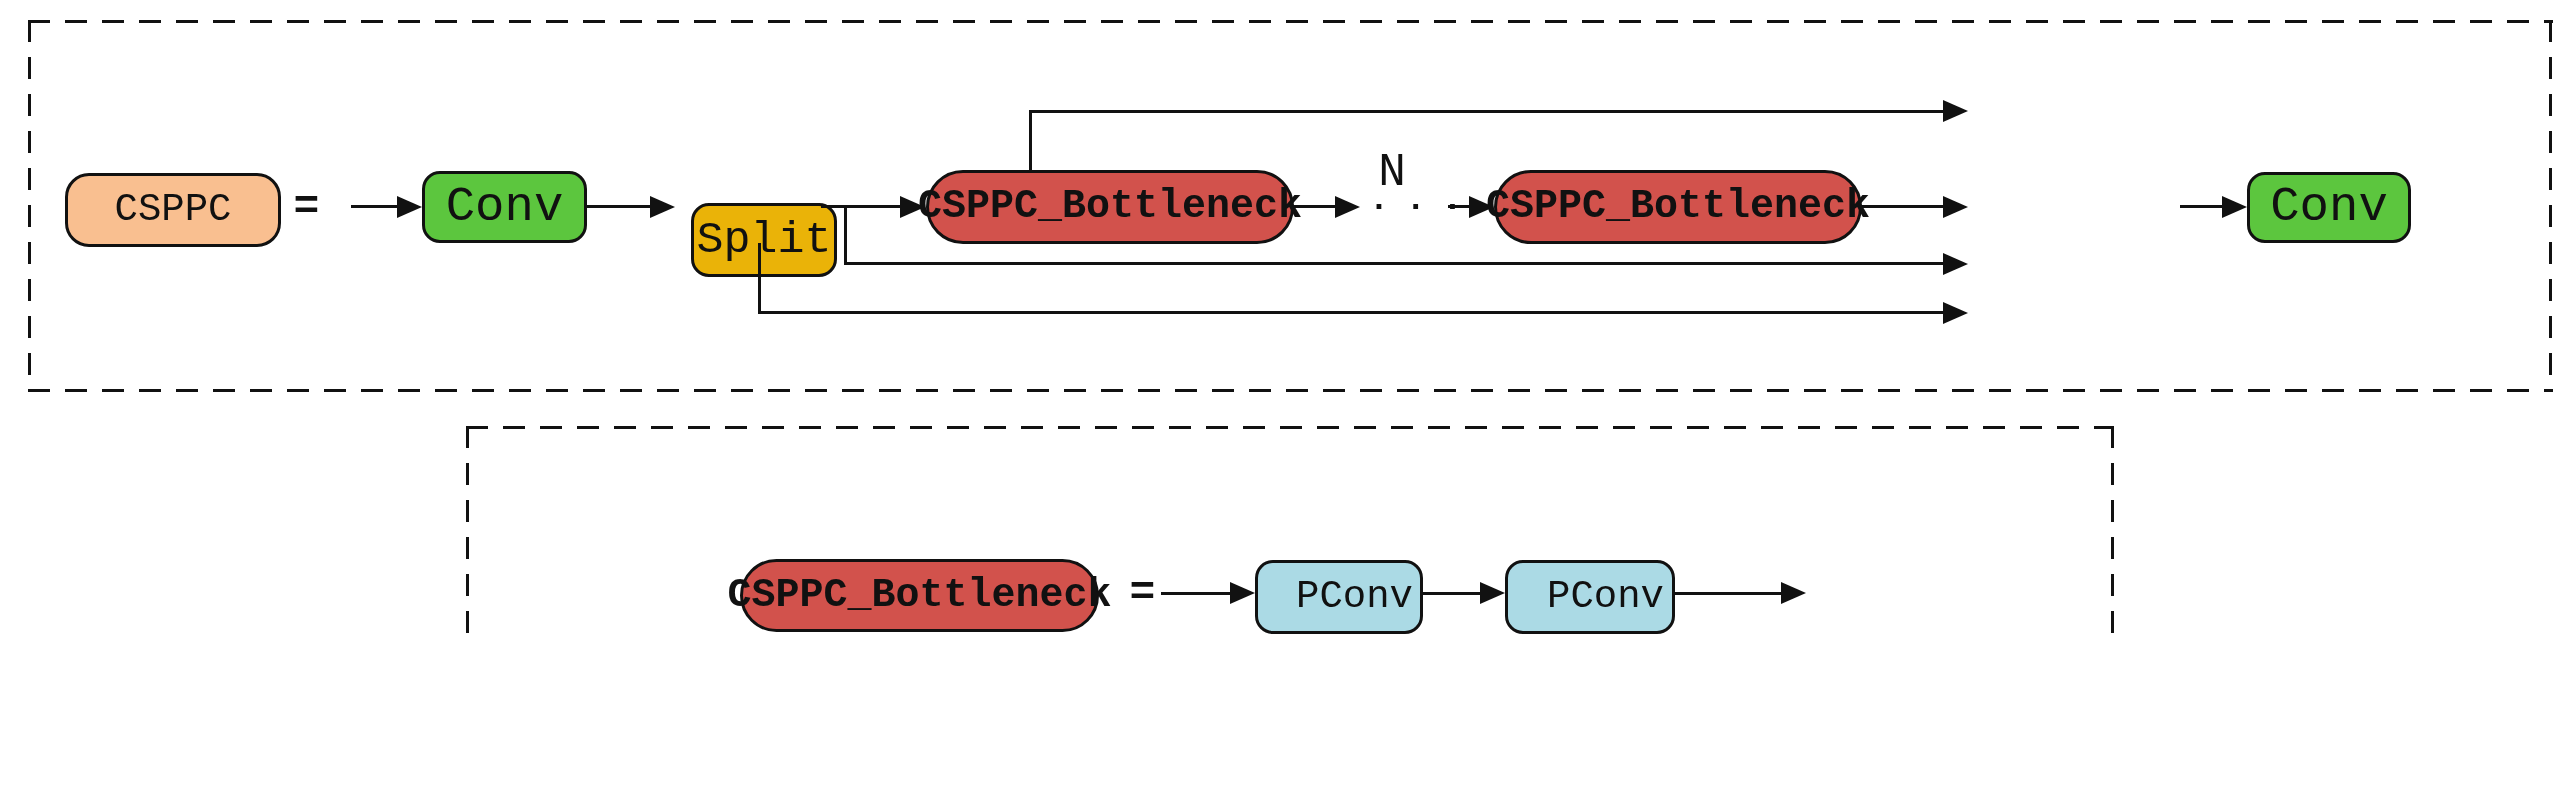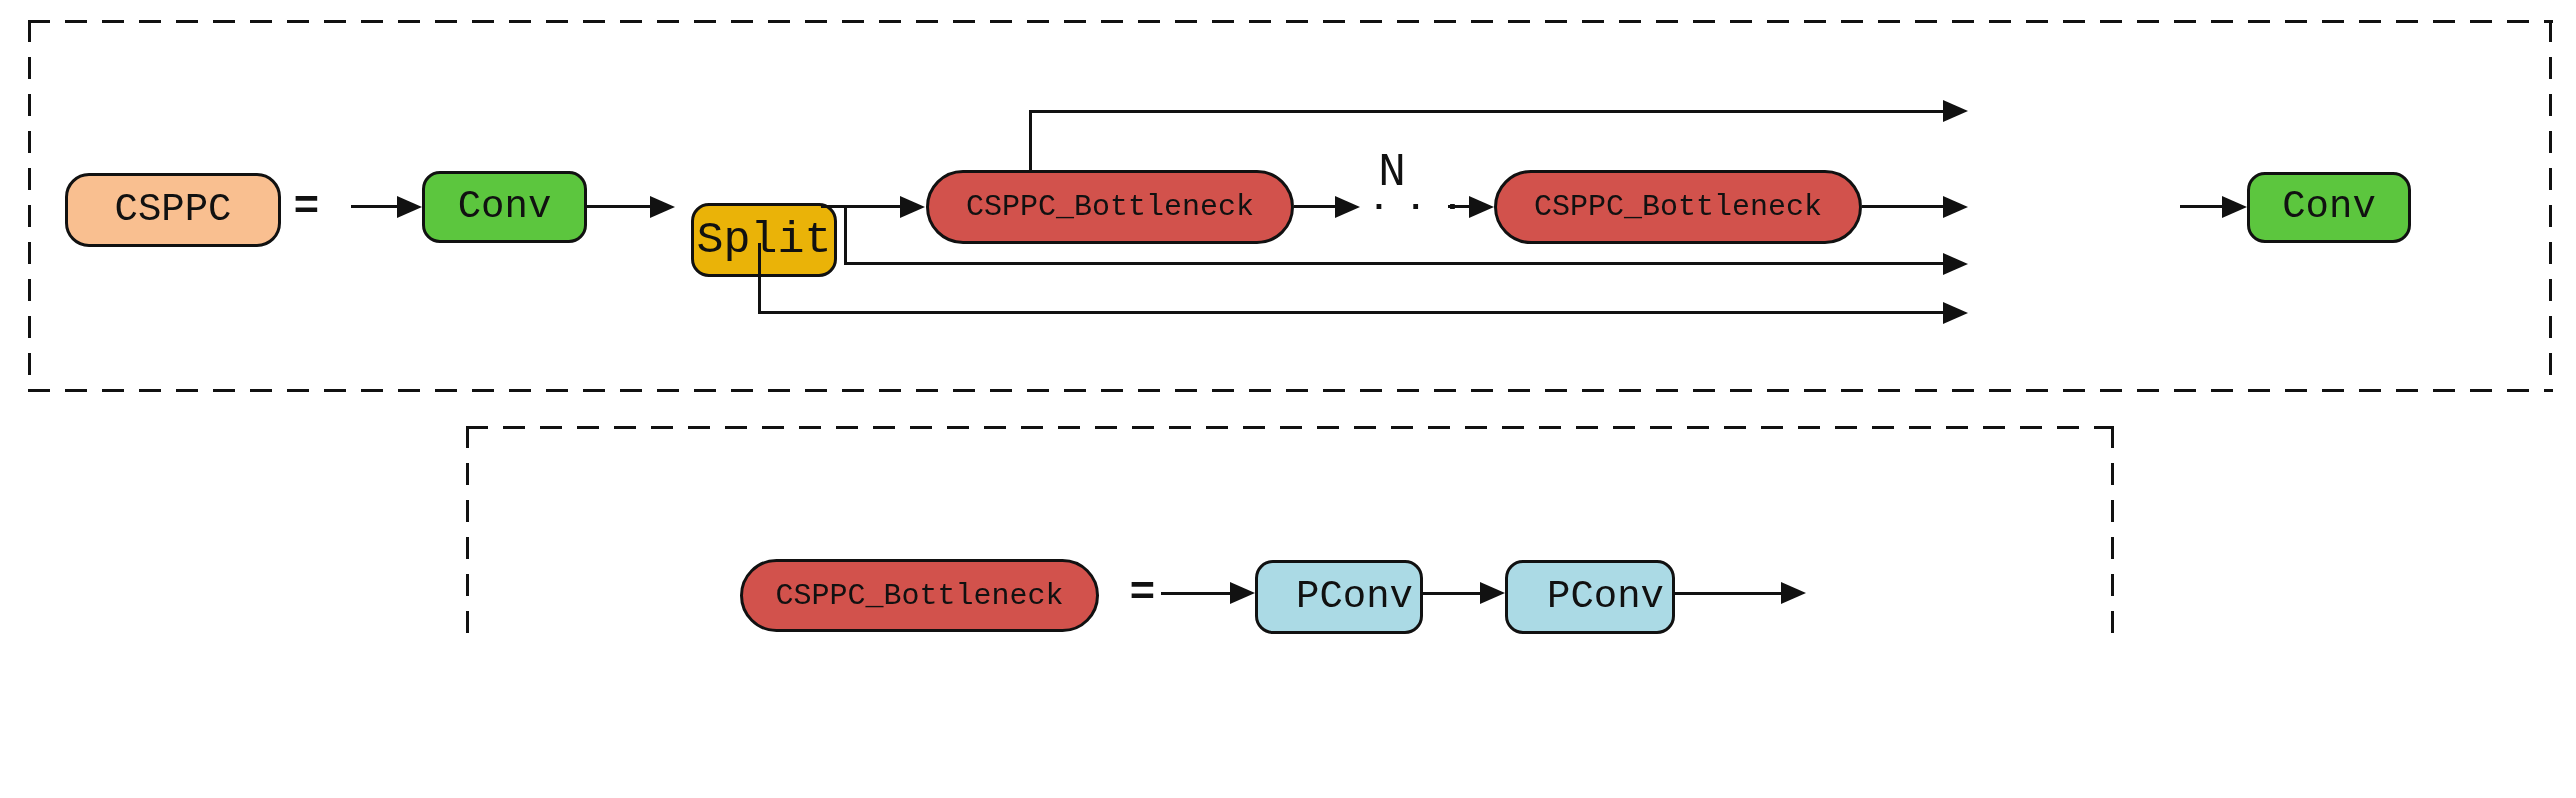--- a/index.html
+++ b/index.html
@@ -55,23 +55,23 @@
     display: flex;
     align-items: center;
     justify-content: center;
     line-height: 1;
   }
   .equals { font-size: 43px; font-weight: 700; }
   .n-label { font-size: 46px; }
   .dots { font-size: 34px; font-weight: 700; letter-spacing: 16.4px; }
 
   .fs-csppc { font-size: 39px; }
-  .fs-conv { font-size: 39px; }
+  .fs-conv { font-size: 49px; }
   .fs-split { font-size: 45px; }
-  .fs-bneck { font-size: 30px; }
+  .fs-bneck { font-size: 40px; font-weight: bold; }
   .fs-concat { font-size: 46px; }
   .fs-pconv { font-size: 39px; padding-left: 31px; }
 </style>
 </head>
 <body>
 
 <div id="canvas">
 
   <div class="dash-h" style="left:27.5px;  top:20px;  width:2525px;"></div>
   <div class="dash-h" style="left:27.5px;  top:389px; width:2525px;"></div>

